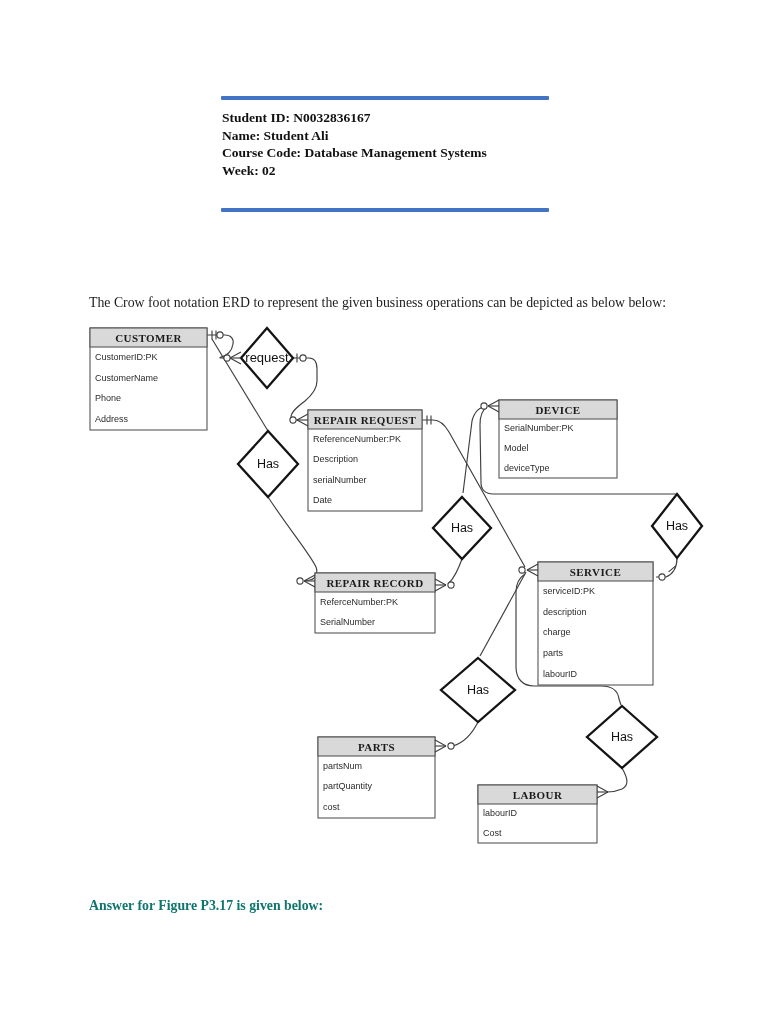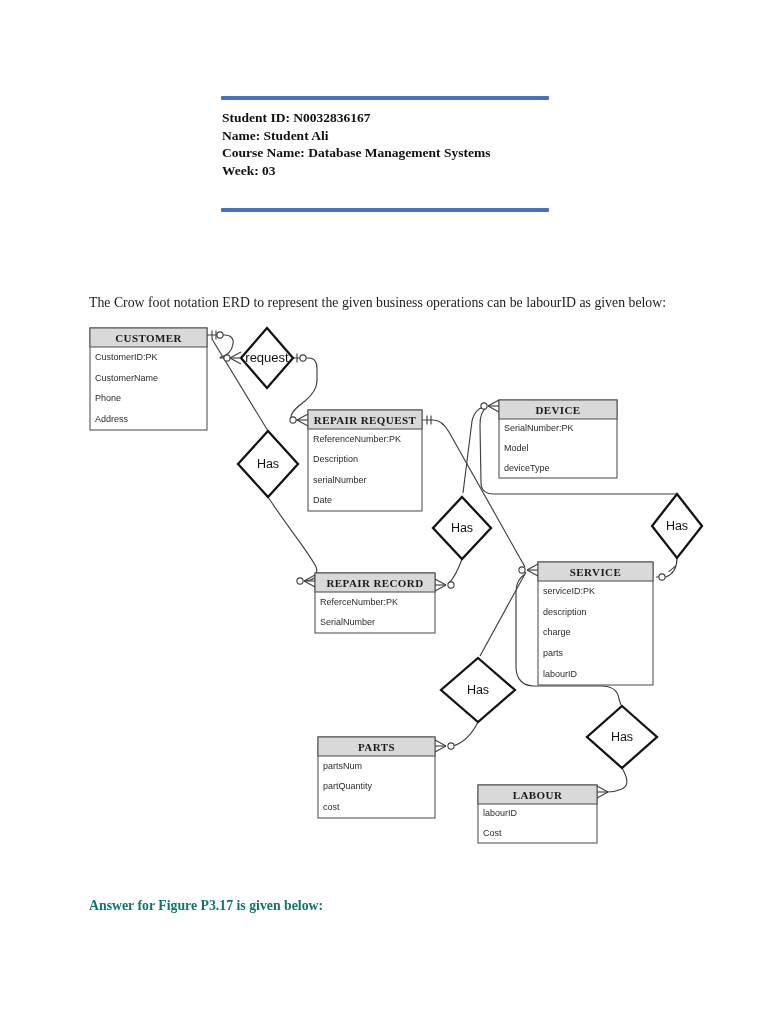--- a/index.html
+++ b/index.html
@@ -23,27 +23,27 @@
 </head>
 <body>
 
 <div class="page">
 
   <div class="rule" style="left: 221px; top: 96px; width: 328px; background: rgb(68, 114, 196);"></div>
 
   <div class="student-block">
     <div>Student ID: N0032836167</div>
     <div>Name: Student Ali</div>
-    <div>Course Name: Database Management Systems</div>
-    <div>Week: 03</div>
+    <div>Course Code: Database Management Systems</div>
+    <div>Week: 02</div>
   </div>
 
   <div class="rule" style="left: 221px; top: 208px; width: 328px; background: rgb(68, 114, 196);"></div>
 
-  <div class="intro">The Crow foot notation ERD to represent the given business operations can be labourID as given below:</div>
+  <div class="intro">The Crow foot notation ERD to represent the given business operations can be depicted as below below:</div>
 
   <svg class="erd" width="768" height="1024" viewBox="0 0 768 1024">
       <path d="M 207 335 H 225 C 231 335 234 339 233 344 C 232 351 227 356 221 357 C 219 358 220 358 223 358 L 231 358" fill="none" stroke="#3f3f3f" stroke-width="1.15"></path>
       <path d="M 293 358 H 309 C 315 358 317 363 317 369 L 317 381 C 317 389 312 395 305 401 C 297 407 291 412 291 417 C 291 419 293 420 296 420 L 298 420" fill="none" stroke="#3f3f3f" stroke-width="1.15"></path>
       <path d="M 212 339 L 268 431" fill="none" stroke="#3f3f3f" stroke-width="1.15"></path>
       <path d="M 268 497 C 289 529 310 554 316 567 C 318 572 316 579 310 580 L 304 581" fill="none" stroke="#3f3f3f" stroke-width="1.15"></path>
       <path d="M 422 420 H 433 C 440 420 445 425 449 432 L 525 567" fill="none" stroke="#3f3f3f" stroke-width="1.15"></path>
       <path d="M 487 406 C 478 407 474 413 472 421 L 463 493" fill="none" stroke="#3f3f3f" stroke-width="1.15"></path>
       <path d="M 487 407 C 482 410 480 417 480 425 L 481 483 C 481 490 486 494 493 494 L 677 494" fill="none" stroke="#3f3f3f" stroke-width="1.15"></path>
       <path d="M 462 559 C 458 570 453 579 449 583 L 448 584" fill="none" stroke="#3f3f3f" stroke-width="1.15"></path>

